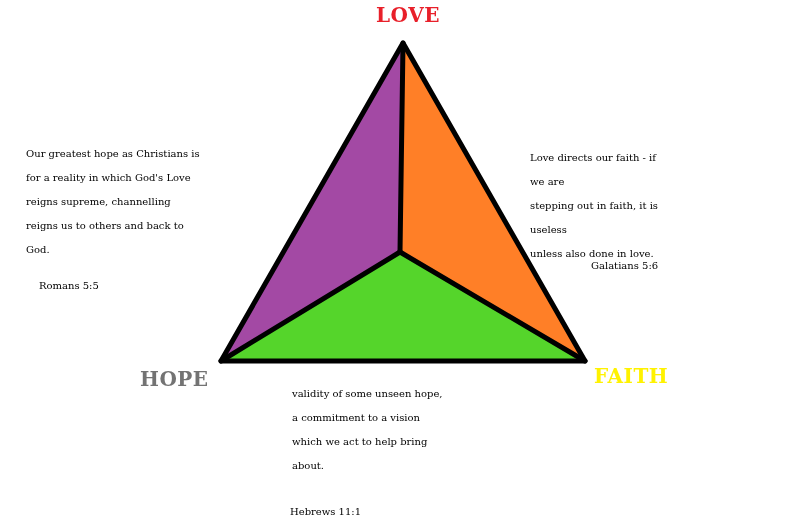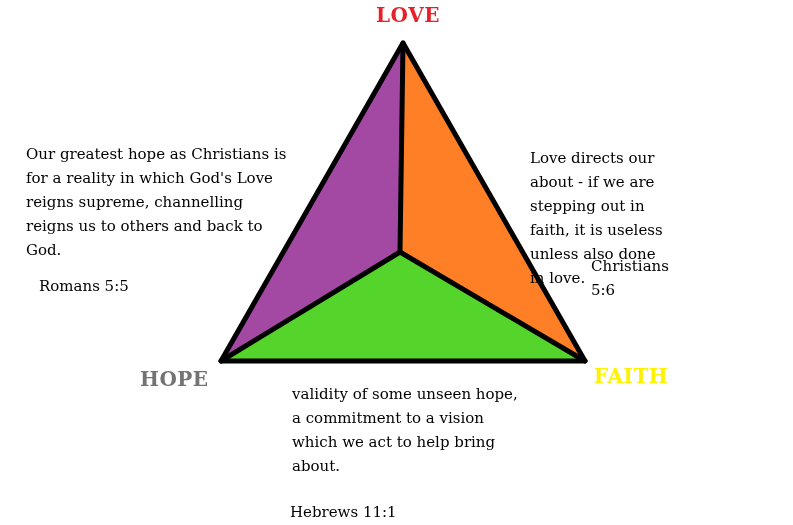--- a/index.html
+++ b/index.html
@@ -1,18 +1,18 @@
 <!DOCTYPE html>
 <html><head>
 <meta charset="utf-8">
 <style>
   html,body{margin:0;padding:0;background:#fff;}
   #canvas{position:relative;width:673px;height:525px;overflow:hidden;background:#fff;font-family:"DejaVu Serif","Liberation Serif",serif;}
   .lbl{position:absolute;font-weight:bold;font-size:20px;letter-spacing:0.5px;}
-  .txt{position:absolute;font-size:15px;line-height:24px;color:#000;}
+  .txt{position:absolute;font-size:10px;line-height:24px;color:#000;}
   svg{position:absolute;left:0;top:0;}
 </style>
 </head>
 <body>
 
 <div id="canvas">
   <svg width="793" height="525">
     <polygon points="403,43 400,252 221,361" fill="#a349a4"></polygon>
     <polygon points="403,43 585,361 400,252" fill="#ff7f27"></polygon>
     <polygon points="221,361 585,361 400,252" fill="#55d52b"></polygon>
@@ -31,25 +31,25 @@
   <div class="txt" style="left:26px;top:142px;">
     <div>Our greatest hope as Christians is</div>
     <div>for a reality in which God's Love</div>
     <div>reigns supreme, channelling</div>
     <div>reigns us to others and back to</div>
     <div>God.</div>
   </div>
   <div class="txt" style="left:39px;top:274px;">Romans 5:5</div>
 
   <div class="txt" style="left:530px;top:146px;">
-    <div>Love directs our about - if we are</div>
+    <div>Love directs our faith - if we are</div>
     <div>stepping out in faith, it is useless</div>
     <div>unless also done in love.</div>
   </div>
-  <div class="txt" style="left:591px;top:254px;">Christians 5:6</div>
+  <div class="txt" style="left:591px;top:254px;">Galatians 5:6</div>
 
   <div class="txt" style="left:292px;top:382px;">
     <div>validity of some unseen hope,</div>
     <div>a commitment to a vision</div>
     <div>which we act to help bring</div>
     <div>about.</div>
   </div>
   <div class="txt" style="left:290px;top:500px;">Hebrews 11:1</div>
 </div>
 

